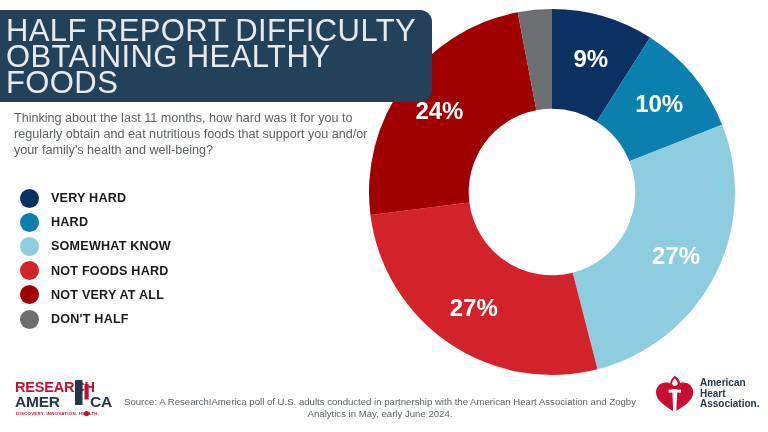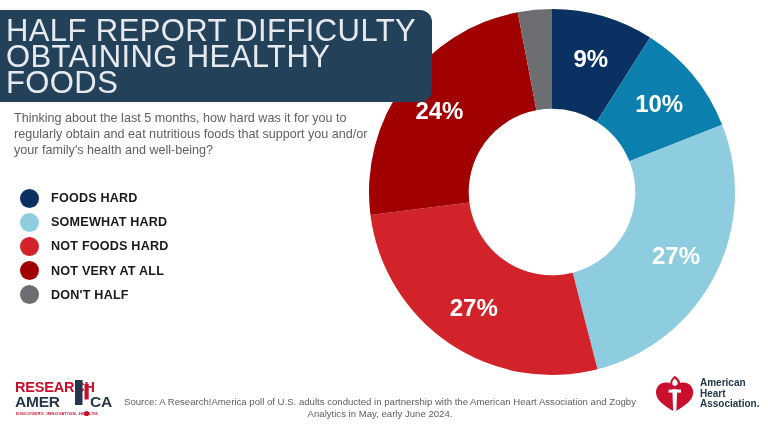--- a/index.html
+++ b/index.html
@@ -179,30 +179,34 @@
           <text class="slice-label" x="105.79593443098838" y="299.07378800025543">27%</text>
           <text class="slice-label" x="71.43944303012762" y="102.2199683854175">24%</text>
         </g>
     </svg>
   </div>
 
   <div class="title-box">
     <div class="title-text">HALF REPORT DIFFICULTY OBTAINING HEALTHY FOODS</div>
   </div>
 
-  <div class="subtitle">Thinking about the last 5 months, how hard was it for you to regularly obtain and eat nutritious foods that support you and/or your family's health and well-being?</div>
+  <div class="subtitle">Thinking about the last 11 months, how hard was it for you to regularly obtain and eat nutritious foods that support you and/or your family's health and well-being?</div>
 
   <div class="legend" id="legend">
       <div class="legend-item">
         <div class="legend-swatch" style="background: rgb(10, 49, 97);"></div>
-        <div class="legend-label">FOODS HARD</div>
+        <div class="legend-label">VERY HARD</div>
+      </div>
+      <div class="legend-item">
+        <div class="legend-swatch" style="background: rgb(11, 127, 173);"></div>
+        <div class="legend-label">HARD</div>
       </div>
       <div class="legend-item">
         <div class="legend-swatch" style="background: rgb(142, 204, 223);"></div>
-        <div class="legend-label">SOMEWHAT HARD</div>
+        <div class="legend-label">SOMEWHAT KNOW</div>
       </div>
       <div class="legend-item">
         <div class="legend-swatch" style="background: rgb(210, 35, 42);"></div>
         <div class="legend-label">NOT FOODS HARD</div>
       </div>
       <div class="legend-item">
         <div class="legend-swatch" style="background: rgb(160, 0, 0);"></div>
         <div class="legend-label">NOT VERY AT ALL</div>
       </div>
       <div class="legend-item">

